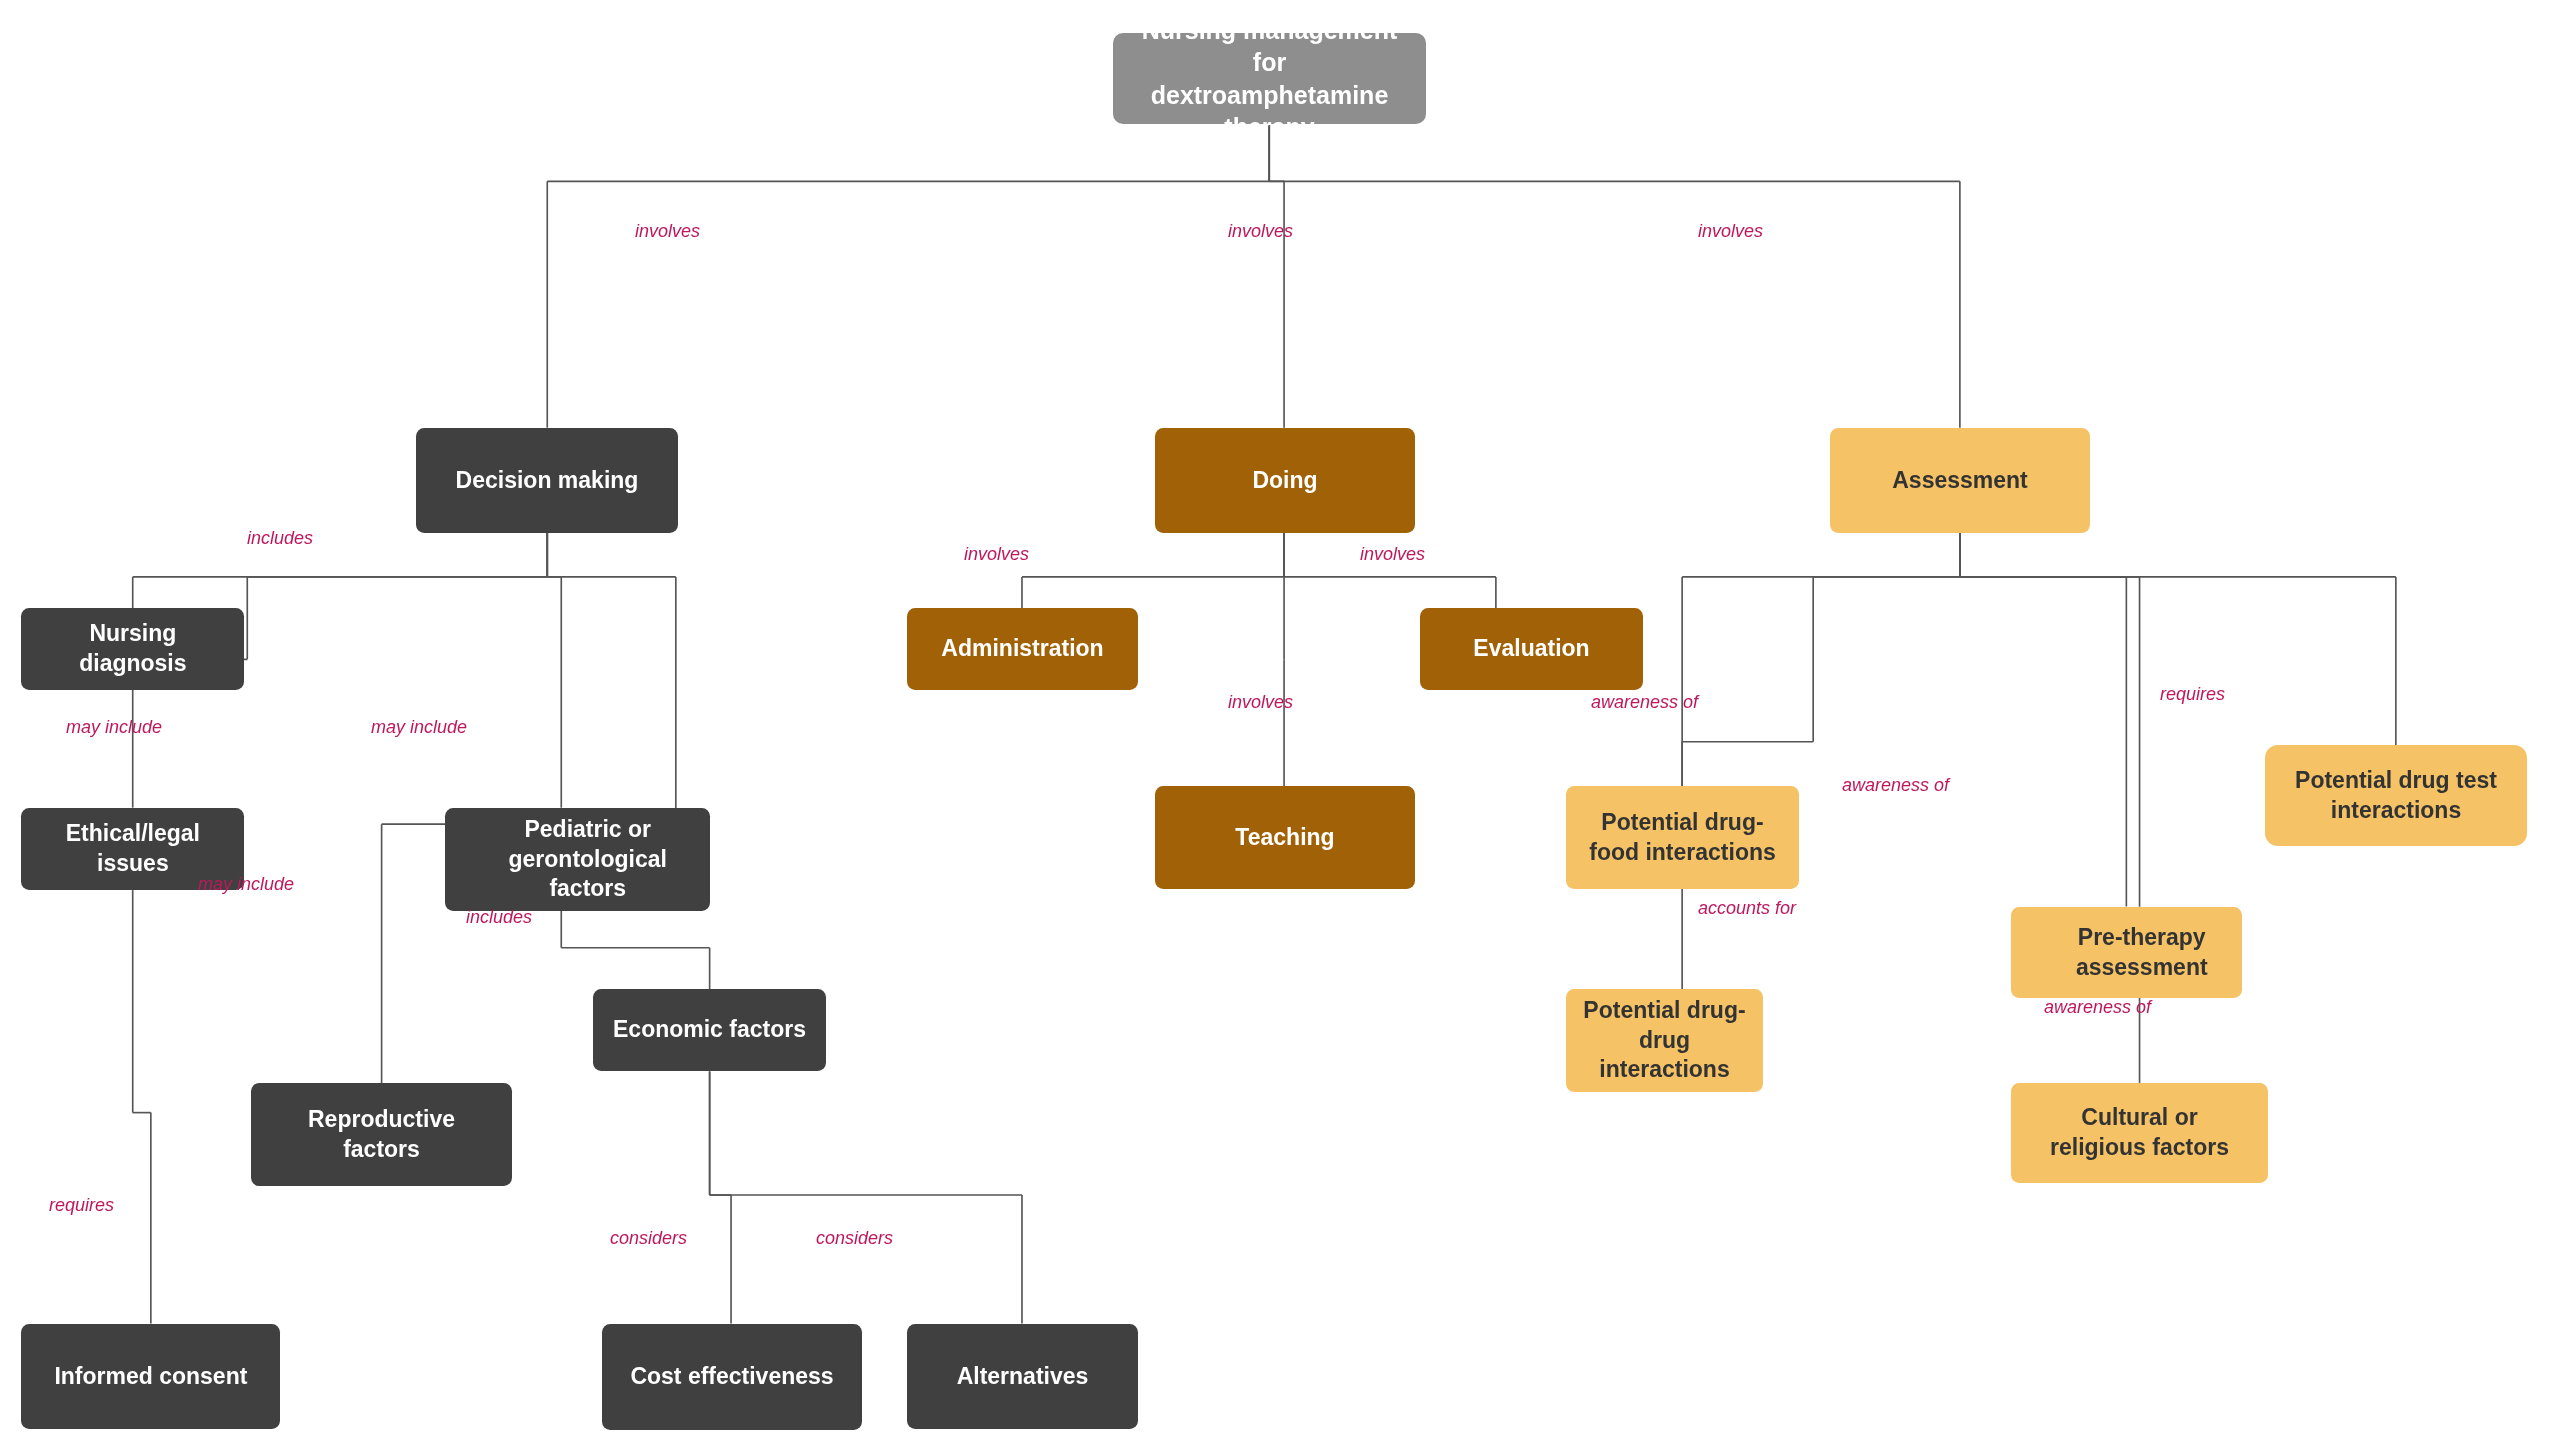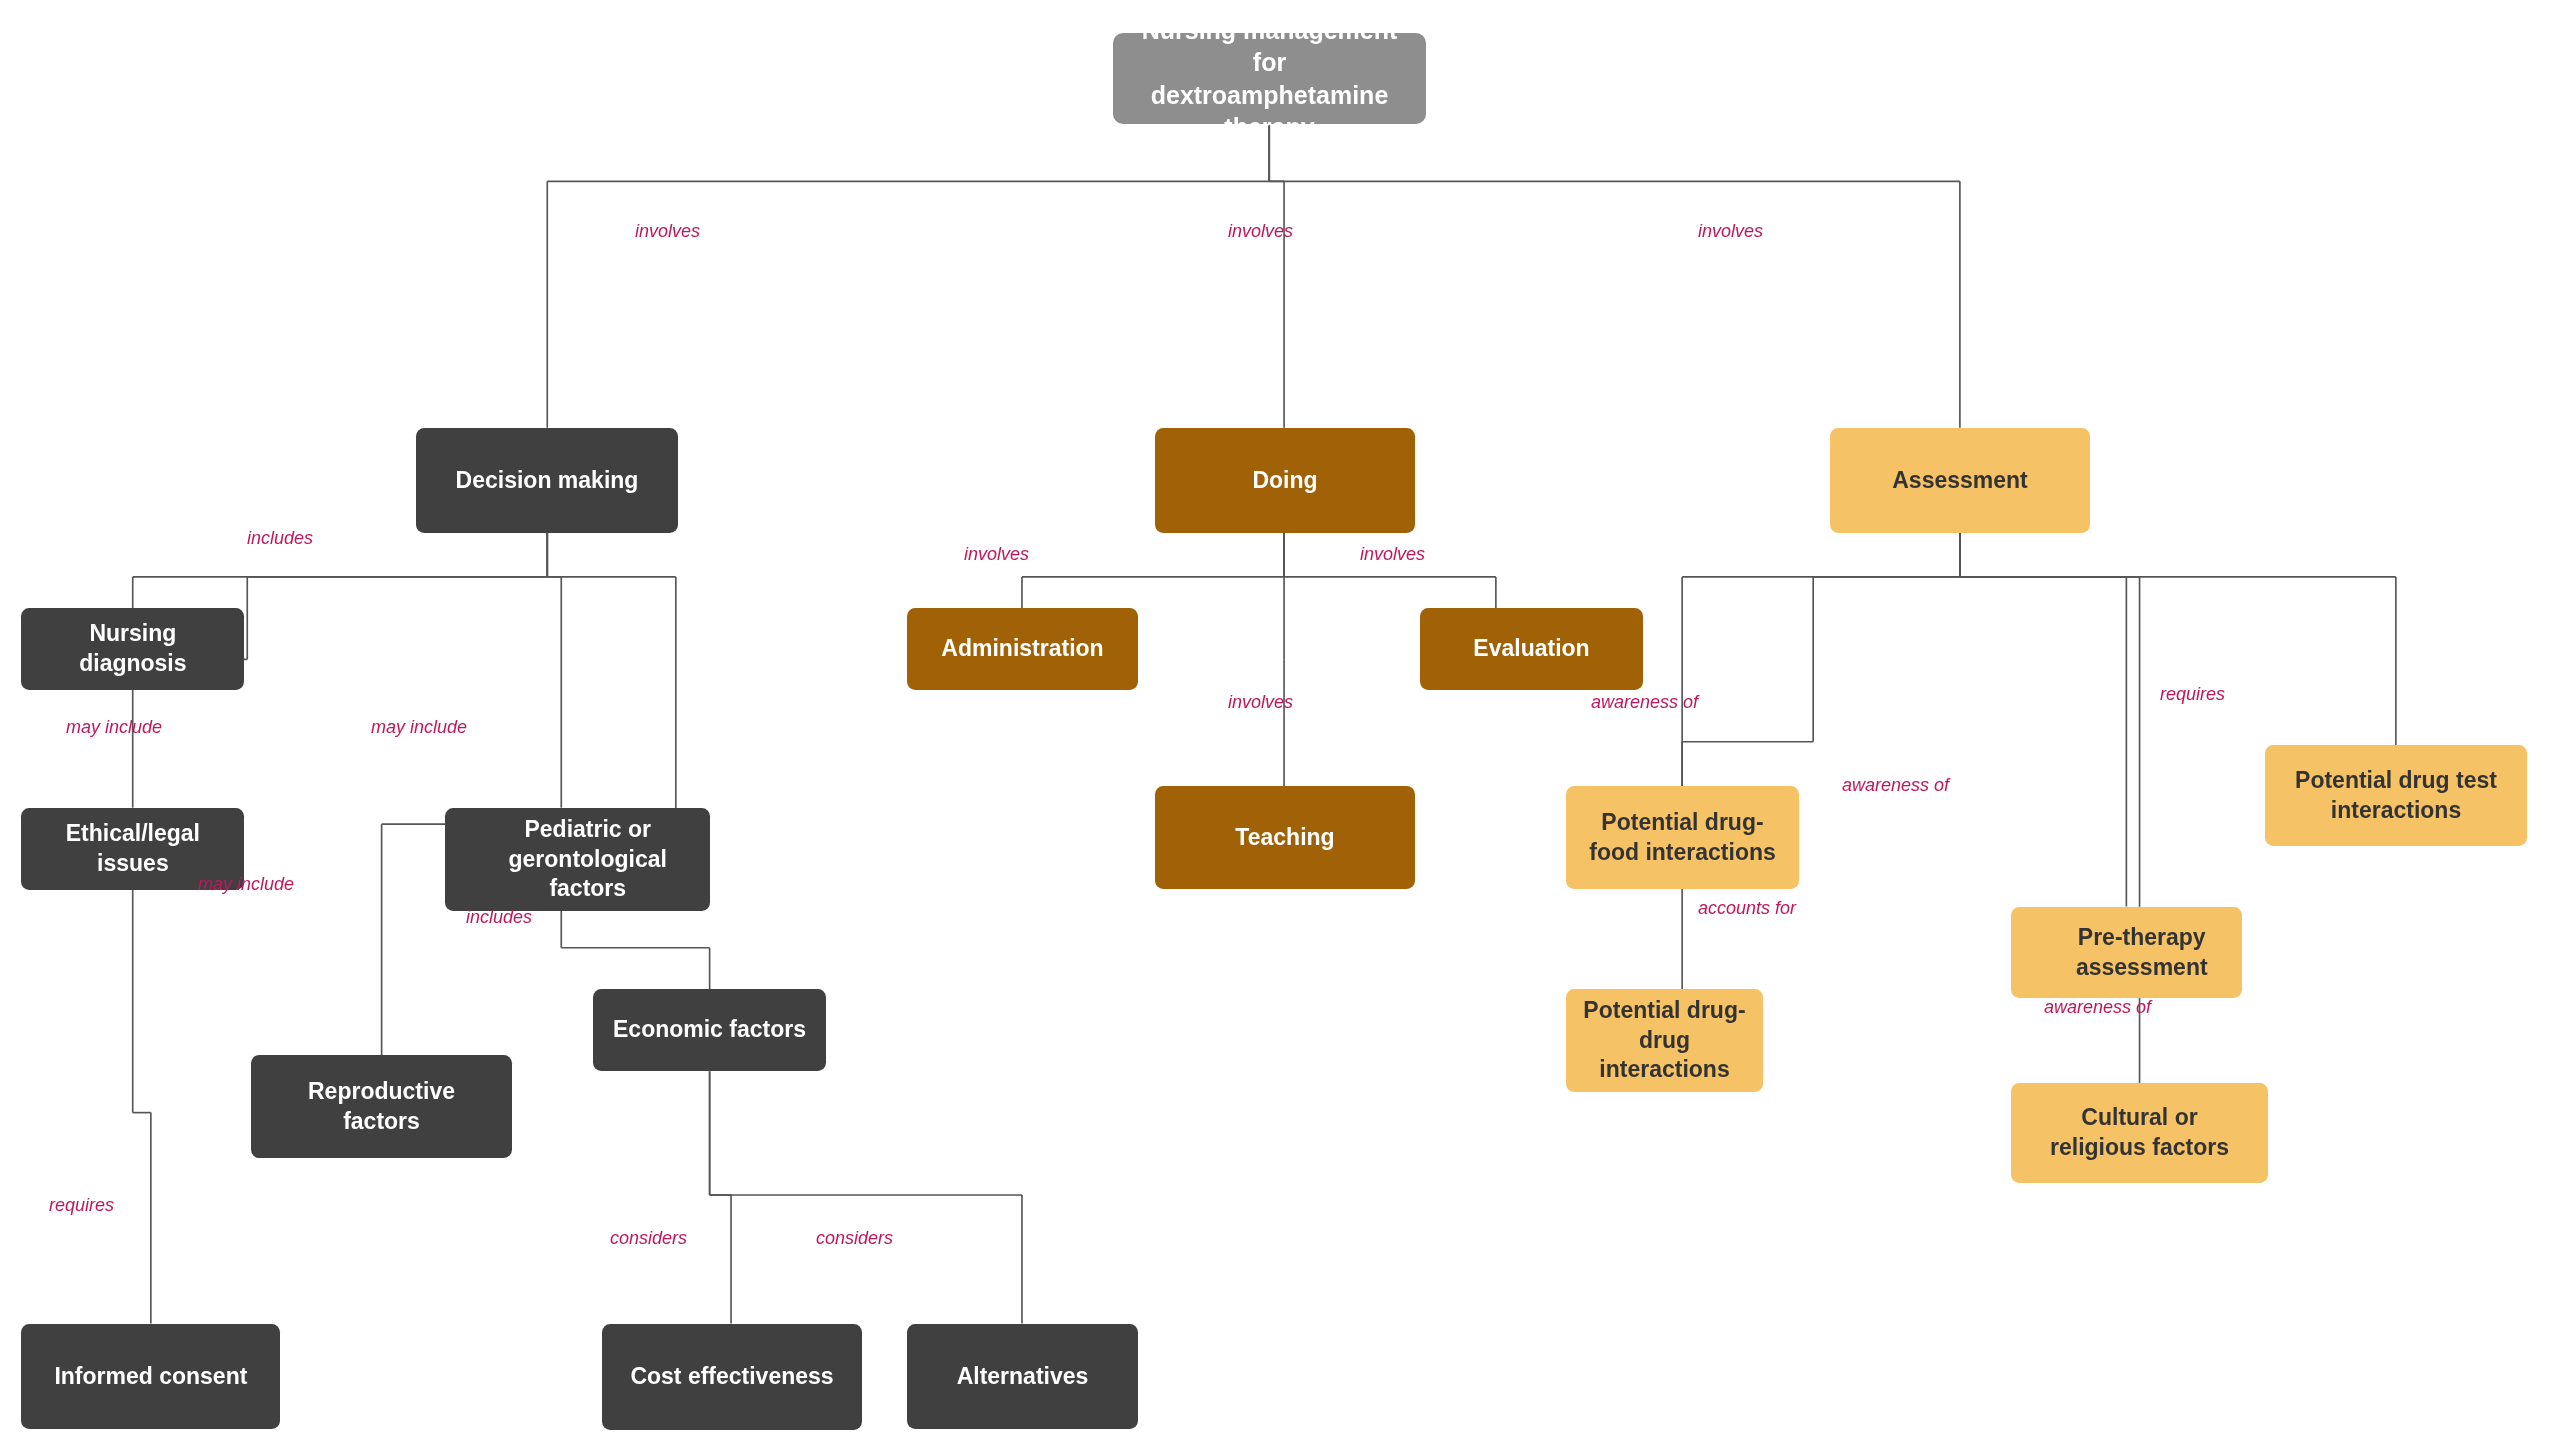--- a/index.html
+++ b/index.html
@@ -168,21 +168,21 @@
 </div>
 
 <div class="node node-blue" style="left:21.4px;top:608px;width:223px;height:82px;">
   <span>Nursing diagnosis</span>
 </div>
 
 <div class="node node-blue" style="left:21.4px;top:808px;width:223px;height:82px;">
   <span>Ethical/legal issues</span>
 </div>
 
-<div class="node node-blue" style="left:251px;top:1055px;width:261px;height:103px;">
+<div class="node node-blue" style="left:251px;top:1083px;width:261px;height:103px;">
   <span style="white-space:pre-line;">Reproductive
 factors</span>
 </div>
 
 <div class="node node-blue" style="left:21.4px;top:1324px;width:259px;height:105px;">
   <span>Informed consent</span>
 </div>
 
 <div class="node node-blue" style="left:445px;top:808px;width:265px;height:103px;padding-left:32px;">
   <span style="white-space:pre-line;">Pediatric or
@@ -227,21 +227,21 @@
 <div class="node node-orange" style="left:2011px;top:1083px;width:257px;height:100px;">
   <span style="white-space:pre-line;">Cultural or
 religious factors</span>
 </div>
 
 <div class="node node-orange" style="left:2011px;top:907px;width:231px;height:91px;padding-left:42px;">
   <span style="white-space:pre-line;">Pre-therapy
 assessment</span>
 </div>
 
-<div class="node node-orange" style="left:2265px;top:745px;width:262px;height:101px;">
+<div class="node node-orange" style="left:2265px;top:745px;width:262px;height:101px;border-radius:13px;">
   <span style="white-space:pre-line;">Potential drug test
 interactions</span>
 </div>
 
 <span class="edge-label" style="left:635px;top:221px;">involves</span>
 <span class="edge-label" style="left:1228px;top:221px;">involves</span>
 <span class="edge-label" style="left:1698px;top:221px;">involves</span>
 <span class="edge-label" style="left:247px;top:528px;">includes</span>
 <span class="edge-label" style="left:66px;top:717px;">may include</span>
 <span class="edge-label" style="left:198px;top:874px;">may include</span>

